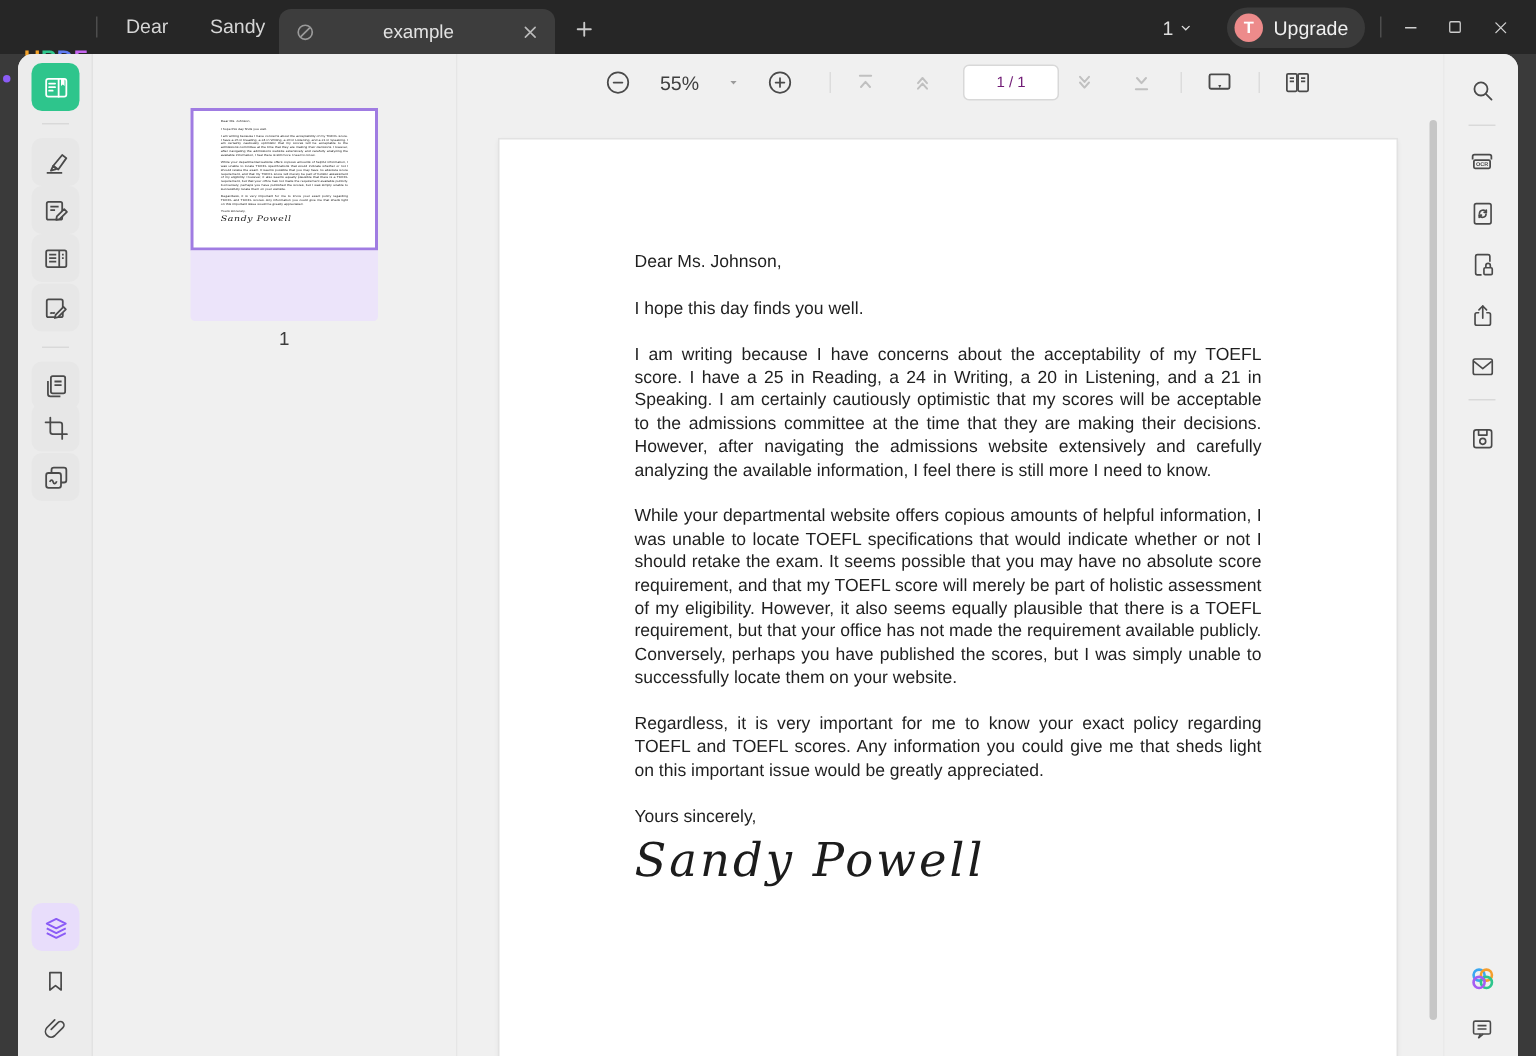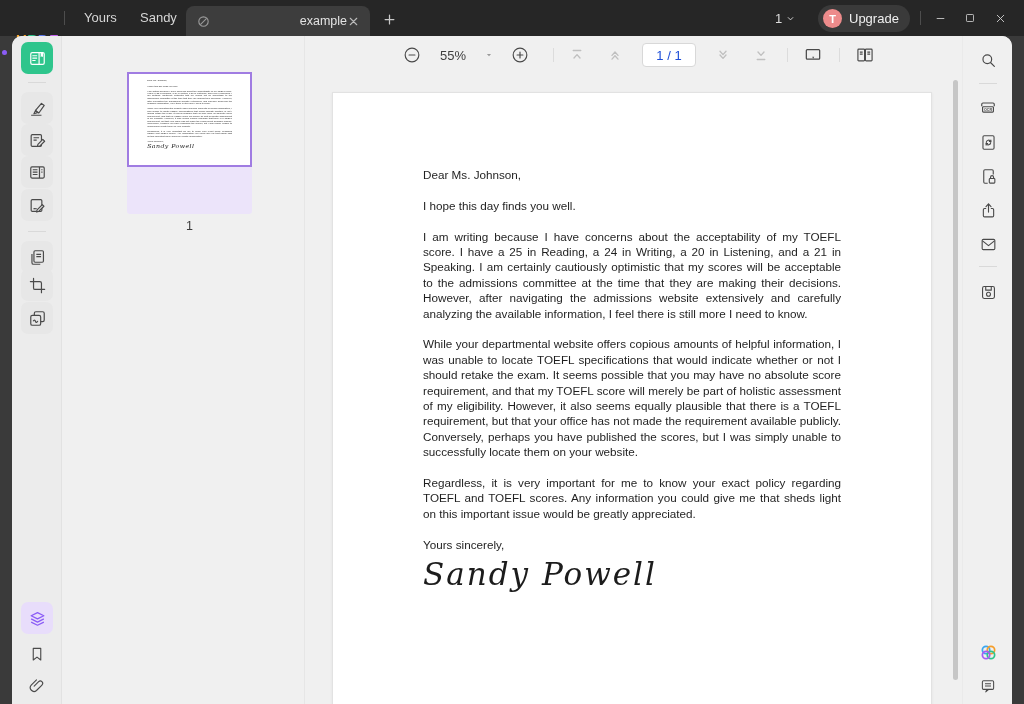--- a/index.html
+++ b/index.html
@@ -6,21 +6,21 @@
   html,body { width:1024px; height:704px; overflow:hidden; font-family:"Liberation Sans", sans-serif; }
   #app { position:relative; width:1024px; height:704px; background:#3a3a3a; }
 
   
   .titlebar { position:absolute; left:0; top:0; width:1024px; height:36px; background:#262626; }
   .logo { position:absolute; left:16px; top:9px; font-size:15px; font-weight:bold; letter-spacing:.5px;margin-top:22px; }
   .tb-divider { position:absolute; top:11px; width:1px; height:14px; background:#4d4d4d; }
   .menu-item { position:absolute; top:10px; font-size:13px; color:#d6d6d6; cursor:default; }
   .tab { position:absolute; left:186px; top:6px; width:184px; height:30px; background:#3d3d3d;
          border-radius:8px 8px 0 0; display:flex; align-items:center; padding:0 10px; }
-  .tab-title { flex:1; text-align:right; font-size:12.5px; color:#e3e3e3; overflow:hidden; white-space:nowrap; }
+  .tab-title { flex:1; text-align:center; font-size:12.5px; color:#e3e3e3; overflow:hidden; white-space:nowrap; }
   .icon-plain { display:flex; align-items:center; justify-content:center; }
   .newtab-btn { position:absolute; left:378px; top:8px; width:22px; height:22px; }
   .tabcount { position:absolute; left:775px; top:0; height:36px; display:flex; align-items:center; gap:3px;
               color:#dddddd; font-size:13px; }
   .upgrade-pill { position:absolute; left:818px; top:5px; height:27px; width:92px; background:#3a3a3a;
                   border-radius:14px; display:flex; align-items:center; gap:7px; padding:0 10px 0 5px; }
   .upgrade-avatar { width:19px; height:19px; border-radius:50%; background:#ed8b8b; color:#fff;
                     font-size:11px; font-weight:bold; display:flex; align-items:center; justify-content:center; }
   .upgrade-label { color:#f0f0f0; font-size:13px; }
   .winbtn { position:absolute; top:4px; width:28px; height:28px; color:#cfcfcf; }
@@ -46,23 +46,23 @@
   .thumb-sel { position:absolute; left:65px; top:131px; width:125px; height:47px; background:#ece4fa; border-radius:0 0 3px 3px; }
   .thumb-num { position:absolute; left:65px; top:183px; width:125px; text-align:center; font-size:12.5px; color:#3c3c3c; }
   .mini-doc { width:600px; transform:scale(0.202,0.163); transform-origin:0 0; padding:34px 90px 0 90px; }
 
   
   .doc-area { position:absolute; left:293px; right:50px; top:0; bottom:0; background:#f0f0f0; overflow:hidden; }
   .tb-btn { position:absolute; top:7px; width:24px; height:24px; color:#4a4a4a; }
   .tb-btn.dim { color:#c0c0c0; }
   .tb-text { position:absolute; top:12px; font-size:13px; color:#3f3f3f; }
   .tb-vdiv { position:absolute; top:12px; width:1px; height:14px; background:#dcdcdc; }
-  .pagebox { position:absolute; left:337px; top:7px; width:54px; height:24px; background:#ffffff;
+  .pagebox { position:absolute; left:337px; top:7px; width:64px; height:24px; background:#ffffff;
              border:1px solid #d8d8d8; border-radius:4px; display:flex; align-items:center;
-             justify-content:center; font-size:13px; color:#1d4ed8; }
+             justify-content:center; font-size:10px; color:#701a75; }
   .page { position:absolute; left:27px; top:56px; width:600px; height:640px; background:#ffffff;
           border:1px solid #e2e2e2; box-shadow:0 1px 3px rgba(0,0,0,.06); }
   .scroll-thumb { position:absolute; right:4px; top:44px; width:5px; height:600px; border-radius:3px; background:#c6c6c6; }
 
   
   .letter { padding:74px 90px 0 90px; font-size:11.7px; line-height:15.4px; color:#1f1f1f; }
   .letter p { margin:0 0 15.4px; text-align:justify; }
   .letter p.nojust { text-align:left; }
   .signature { font-family:"DejaVu Serif", serif; font-style:italic; font-size:31px; color:#1c1c1c;
                letter-spacing:2px; margin-top:4px; }
@@ -76,21 +76,21 @@
 </head>
 <body>
 
 <div id="app">
 
   <div class="titlebar">
     <div class="logo">
       <span style="color:#f5a42b">U</span><span style="color:#2ec58c">P</span><span style="color:#5f7bf2">D</span><span style="color:#c565ef">F</span>
     </div>
     <div class="tb-divider" style="left:64px"></div>
-    <div class="menu-item" style="left:84px">Yours</div>
+    <div class="menu-item" style="left:84px">Dear</div>
     <div class="menu-item" style="left:140px">Sandy</div>
 
     <div class="tab">
       <span class="icon-plain">
         <svg width="15" height="15" viewBox="0 0 24 24" fill="none" stroke="#9a9a9a" stroke-width="1.8">
             <circle cx="12" cy="12" r="7.5"></circle>
             <path d="M7 17L17 7"></path>
           </svg>
       </span>
       <span class="tab-title">example</span>

